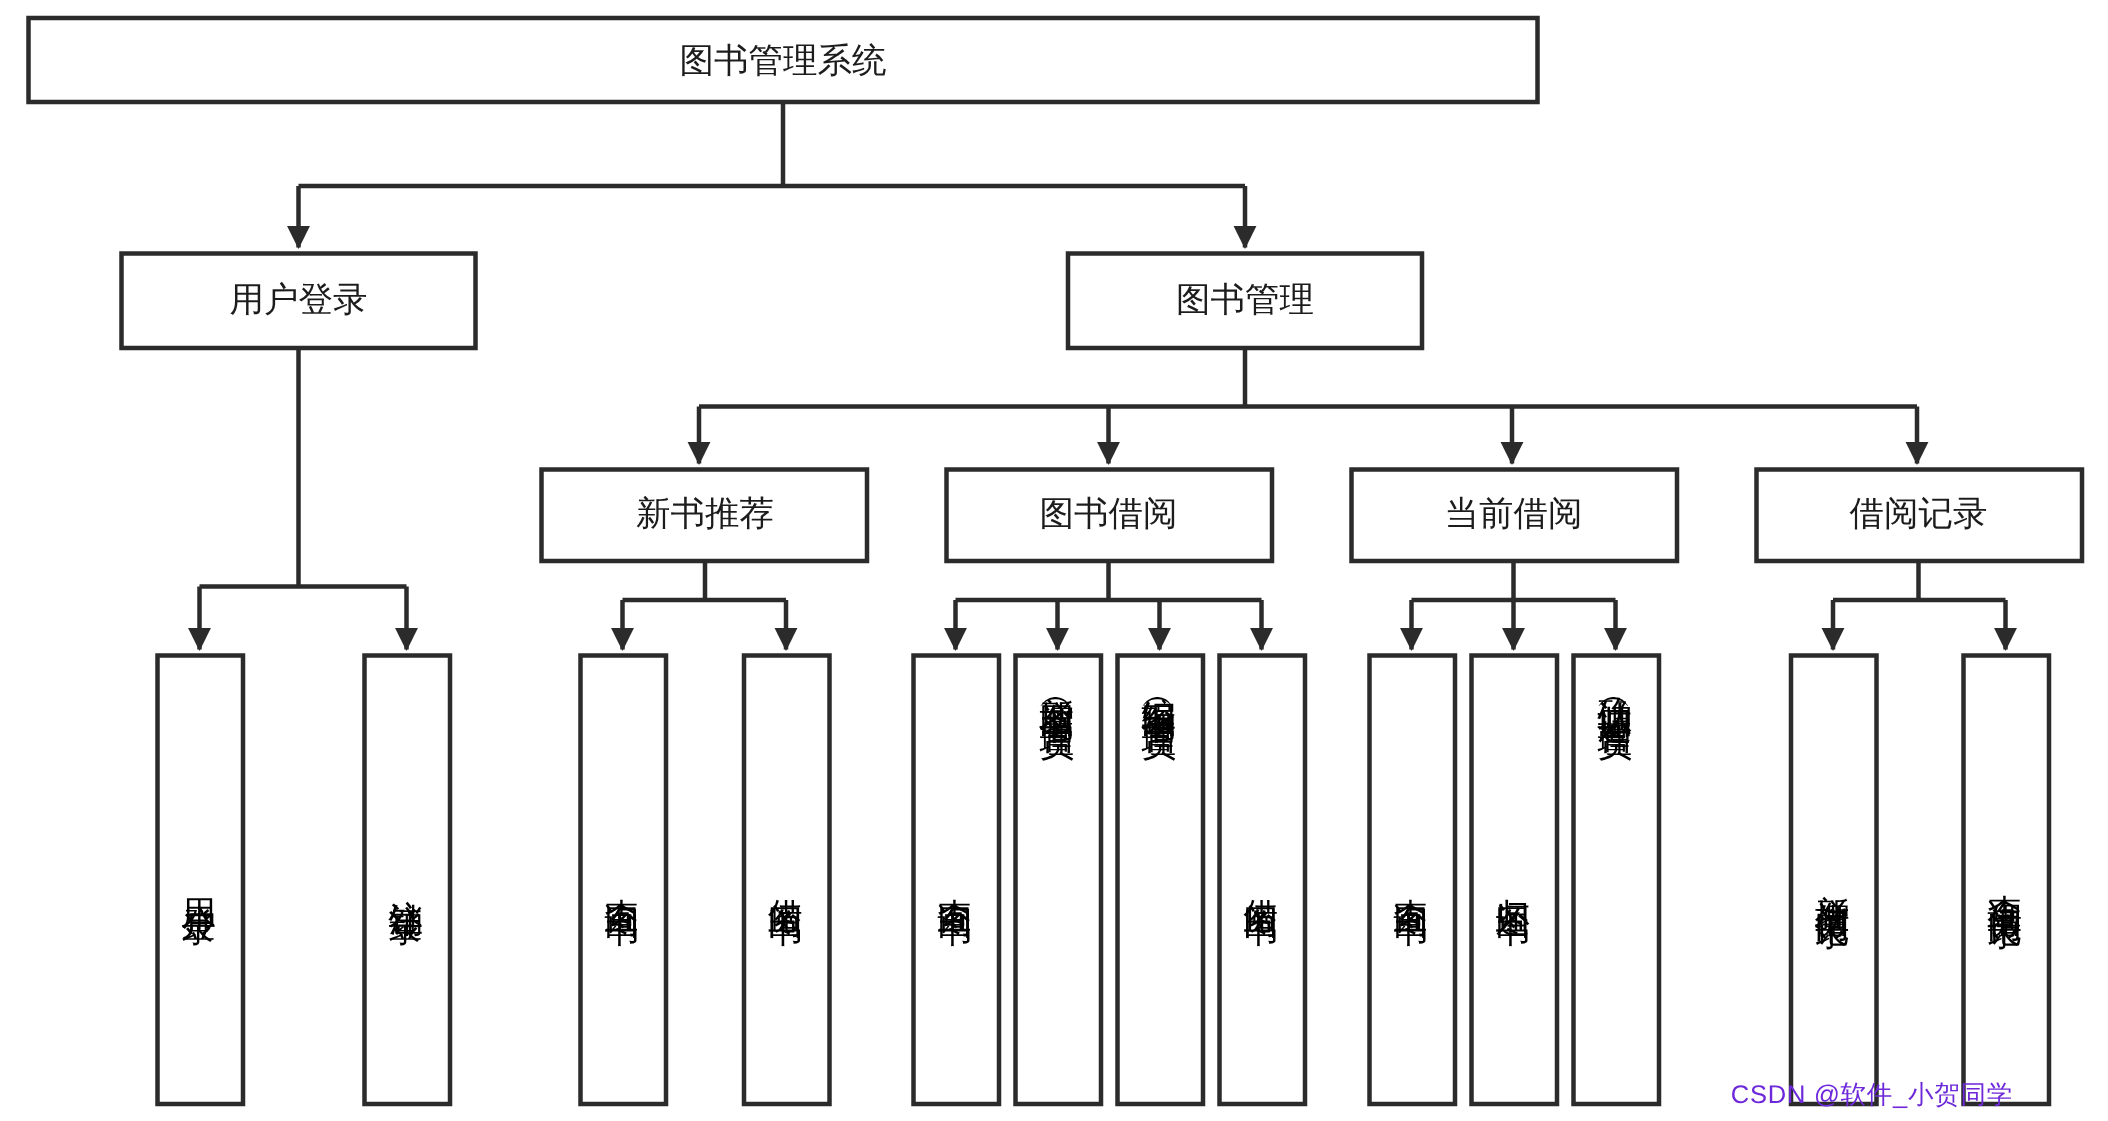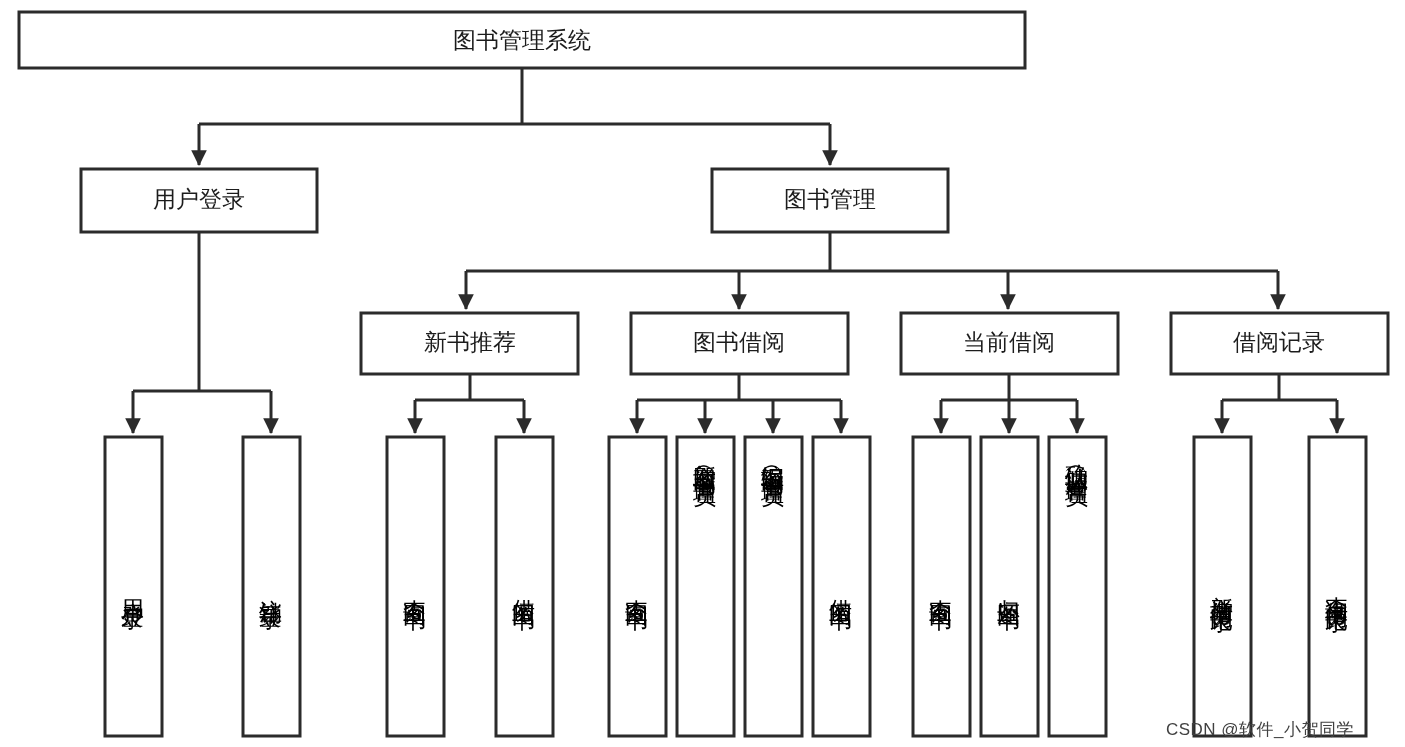--- a/index.html
+++ b/index.html
@@ -57,25 +57,25 @@
     font-family: "Liberation Sans", "DejaVu Sans", sans-serif;
     font-size: 23px;
     fill: #1c1c1c;
     writing-mode: vertical-rl;
     text-orientation: upright;
     letter-spacing: 3px;
     white-space: pre;
   }
   .watermark {
     position: absolute;
-    right: 4px;
+    right: 16px;
     bottom: 6px;
     font-family: "Liberation Sans", "DejaVu Sans", sans-serif;
     font-size: 17px;
-    color: #404040;
+    color: #6d28d9;
     letter-spacing: 0.5px;
     user-select: none;
     pointer-events: none;
     white-space: nowrap;
     margin-left: 33px;
   }
 </style>
 </head>
 <body>
 

